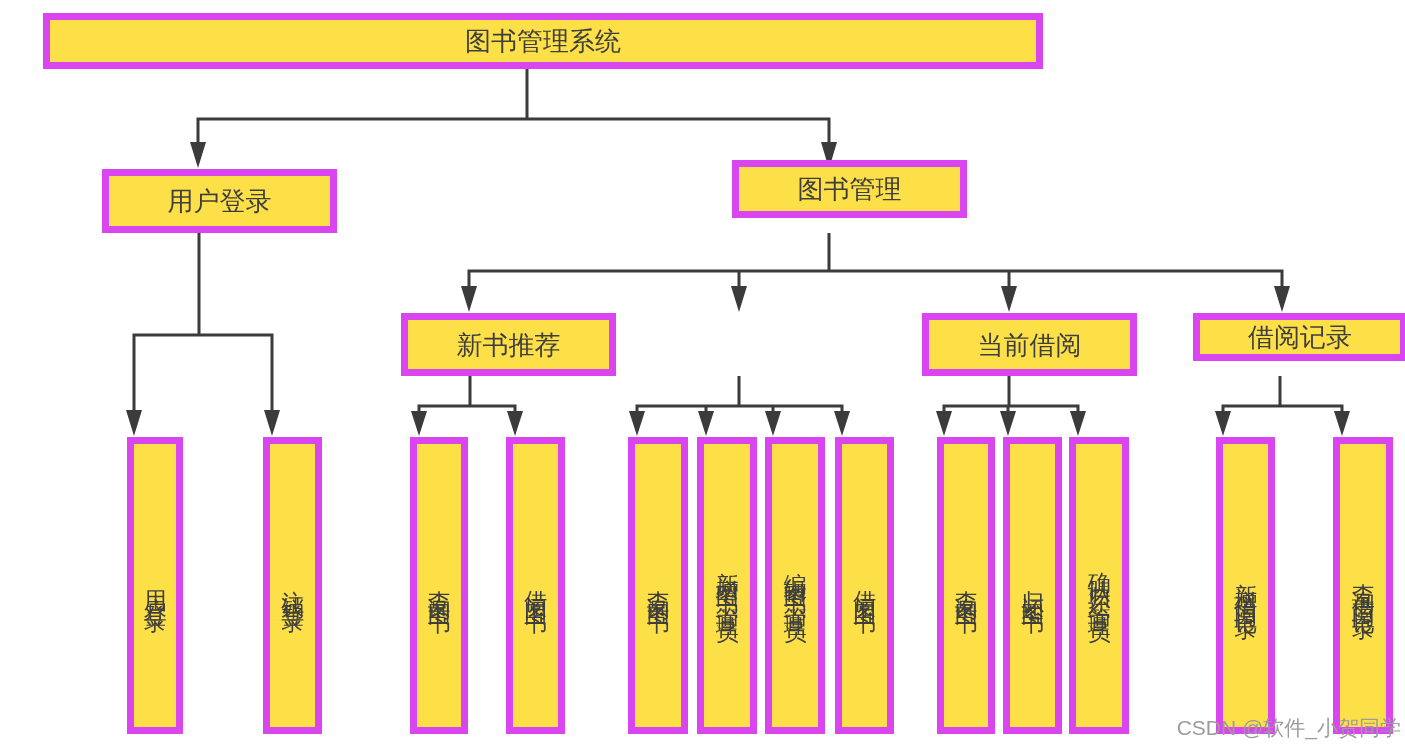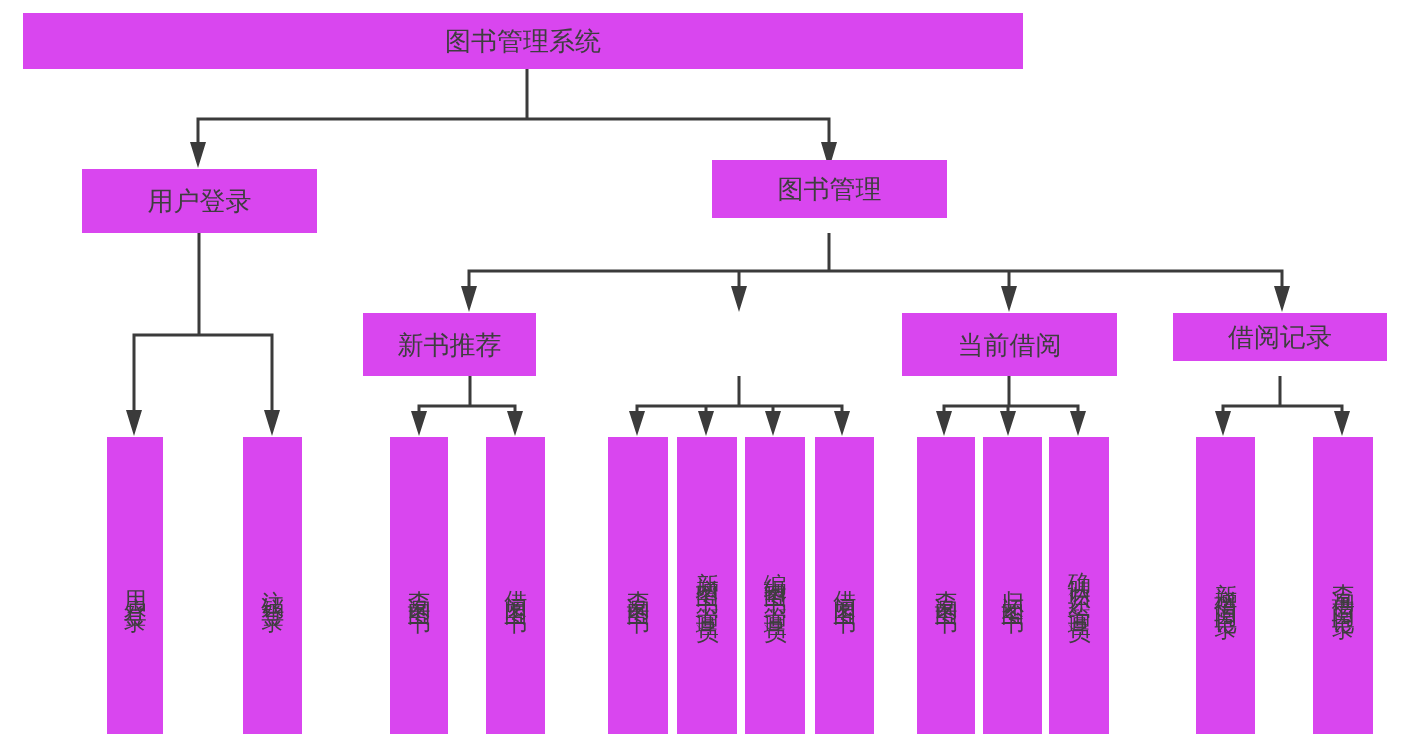--- a/index.html
+++ b/index.html
@@ -12,30 +12,31 @@
     font-family: "Liberation Sans", "DejaVu Sans", sans-serif;
     overflow: hidden;
   }
   #connectors {
     position: absolute;
     left: 0; top: 0;
     width: 1405px; height: 747px;
   }
   .node {
     position: absolute;
-    background: #d946ef;
-    border: 3px solid #d946ef;
+    background: #fde047;
+    border: 7px solid #d946ef;
     display: flex;
     align-items: center;
     justify-content: center;
     color: #3e3e3e;
     font-size: 26px;
     line-height: 1;
     white-space: nowrap;
     z-index: 2;
+    margin-left: 20px;
   }
   .leaf {
     font-size: 23px;
   }
   .vtext {
     writing-mode: vertical-rl;
     text-orientation: mixed;
     letter-spacing: 7px;
     line-height: 1.1;
     color: #3e3e3e;
@@ -73,21 +74,21 @@
              M936 411L952 411L944 436Z M1000 411L1016 411L1008 436Z
              M1070 411L1086 411L1078 436Z
              M1215 411L1231 411L1223 436Z M1334 411L1350 411L1342 436Z" fill="#3b3b3b" stroke="none"></path>
   </svg>
 
   <div class="node" style="left:23px;top:13px;width:1000px;height:56px">图书管理系统</div>
 
   <div class="node" style="left:82px;top:169px;width:235px;height:64px">用户登录</div>
   <div class="node" style="left:712px;top:160px;width:235px;height:58px">图书管理</div>
 
-  <div class="node" style="left:363px;top:313px;width:173px;height:63px">新书推荐</div>
+  <div class="node" style="left:381px;top:313px;width:215px;height:63px">新书推荐</div>
   <div class="node" style="left:902px;top:313px;width:215px;height:63px">当前借阅</div>
   <div class="node" style="left:1173px;top:313px;width:214px;height:48px">借阅记录</div>
 
   <div class="node leaf" style="left:107px;top:437px;width:56px;height:297px">
     <span class="vtext">用户登录</span>
   </div>
   <div class="node leaf" style="left:243px;top:437px;width:59px;height:297px">
     <span class="vtext">注销登录</span>
   </div>
 
@@ -121,14 +122,15 @@
     <span class="vtext">确认归还（管理员）</span>
   </div>
 
   <div class="node leaf" style="left:1196px;top:437px;width:59px;height:297px">
     <span class="vtext">新增借阅记录</span>
   </div>
   <div class="node leaf" style="left:1313px;top:437px;width:60px;height:297px">
     <span class="vtext">查询借阅记录</span>
   </div>
 
+  <div id="watermark">CSDN @软件_小贺同学</div>
 
 </div>
 
 </body></html>

